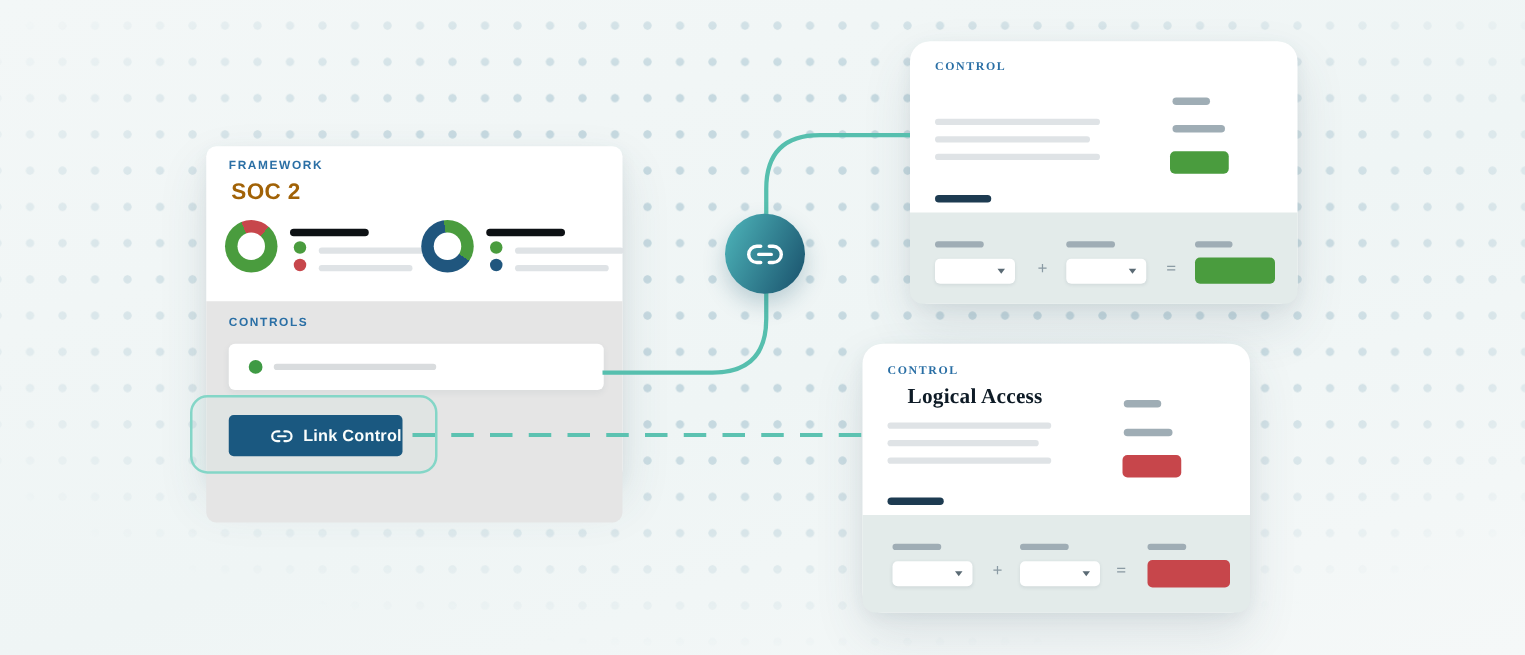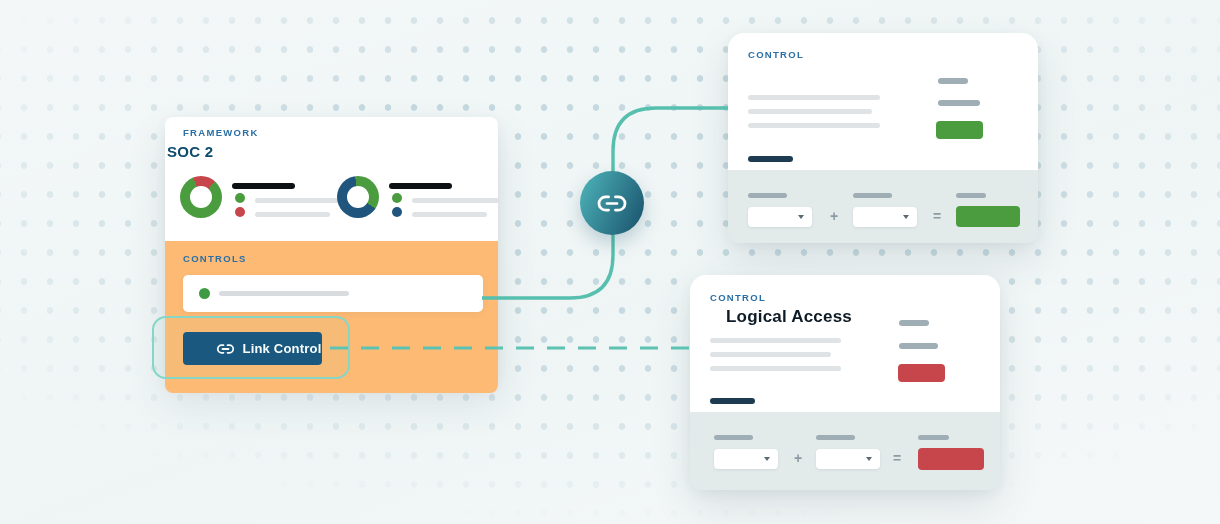--- a/index.html
+++ b/index.html
@@ -19,51 +19,51 @@
     box-shadow: 0 18px 40px rgba(55,80,100,.12), 0 4px 12px rgba(55,80,100,.07); }
 
   .eyebrow { position:absolute; font-size:9.5px; font-weight:bold; letter-spacing:1.3px;
     color:#2a6fa5; text-transform:uppercase; }
   .bar { position:absolute; border-radius:3px; }
   .line { position:absolute; height:5px; border-radius:2.5px; background:#dfe3e6; }
   .dot { position:absolute; border-radius:50%; }
 
   
   .fw-card { left:165px; top:117px; width:333px; height:267px; border-radius:8px; z-index:1; }
-  .fw-title { position:absolute; left:2px; top:26px; font-size:15px; font-weight:800; color:#0c4a6e; letter-spacing:.3px; }
+  .fw-title { position:absolute; left:20px; top:26px; font-size:18px; font-weight:800; color:#a16207; letter-spacing:.3px; }
   .donut-group { position:absolute; top:56px; width:152px; height:50px; }
   .donut { position:absolute; left:0; top:3px; width:42px; height:42px; border-radius:50%; }
   .donut::after { content:""; position:absolute; inset:10px; border-radius:50%; background:#fff; }
   .dg-title { left:52px; top:10px; width:63px; height:6px; background:#0d1114; }
   .dg-dot { width:10px; height:10px; left:55px; }
   .dg-line1 { left:75px; top:25px; width:87px; }
   .dg-line2 { left:75px; top:39px; width:75px; }
 
-  .controls-section { position:absolute; left:0; top:124px; width:333px; height:152px;
-    background:#fdba74; border-radius:0 0 8px 8px; }
+  .controls-section { position:absolute; left:0; top:124px; width:333px; height:177px;
+    background:#e5e5e5; border-radius:0 0 8px 8px; }
   .control-row { position:absolute; left:18px; top:34px; width:300px; height:37px; background:#fff;
     border-radius:5px; box-shadow:0 2px 6px rgba(40,60,80,.06); }
   .row-line { left:36px; top:16px; width:130px; height:5px; background:#d9dcde; }
 
   .link-btn { position:absolute; left:18px; top:91px; width:139px; height:33px; background:#15527d;
     border-radius:4px; display:flex; align-items:center; justify-content:center; gap:8px;
     color:#fff; font-size:13px; font-weight:bold; letter-spacing:.2px; cursor:pointer;padding-left:32px; }
 
   .highlight-box { position:absolute; left:152px; top:316px; width:198px; height:63px;
     border:2.5px solid #84d6c7; border-radius:14px; background:rgba(132,214,199,.05); z-index:3; }
 
   
   svg.connector { position:absolute; inset:0; z-index:2; pointer-events:none; }
   .link-circle { position:absolute; left:580px; top:171px; width:64px; height:64px; border-radius:50%;
     background:linear-gradient(115deg,#49acb3 10%,#1e5a73 90%); z-index:2;
     display:flex; align-items:center; justify-content:center;
     box-shadow:0 8px 18px rgba(30,90,115,.25); }
 
   
-  .cc { width:310px; border-radius:16px; z-index:1; }
+  .cc { width:310px; border-radius:16px; z-index:1;font-family:Liberation Serif, serif; }
   .cc-ua { left:728px; top:33px; height:210px; }
   .cc-la { left:690px; top:275px; height:215px; }
   .cc-title { position:absolute; left:20px; top:31px; font-size:17px; font-weight:800; color:#0e1b26; letter-spacing:.2px; }
   .cc-footer { position:absolute; left:0; bottom:0; width:310px; background:#e3ebea; border-radius:0 0 10px 10px; }
   .cc-ua .cc-footer { height:73px; } .cc-la .cc-footer { height:78px; }
   .sel-group { position:absolute; top:23px; width:70px; height:34px; }
   .sel { position:absolute; left:0; top:14px; width:64px; height:20px; background:#fff; border-radius:4px;
     box-shadow:0 1px 3px rgba(40,60,80,.10); cursor:pointer; }
   .caret { position:absolute; right:8px; top:8px; width:0; height:0;
     border-left:3.5px solid transparent; border-right:3.5px solid transparent; border-top:4.5px solid #5a6a74; }

